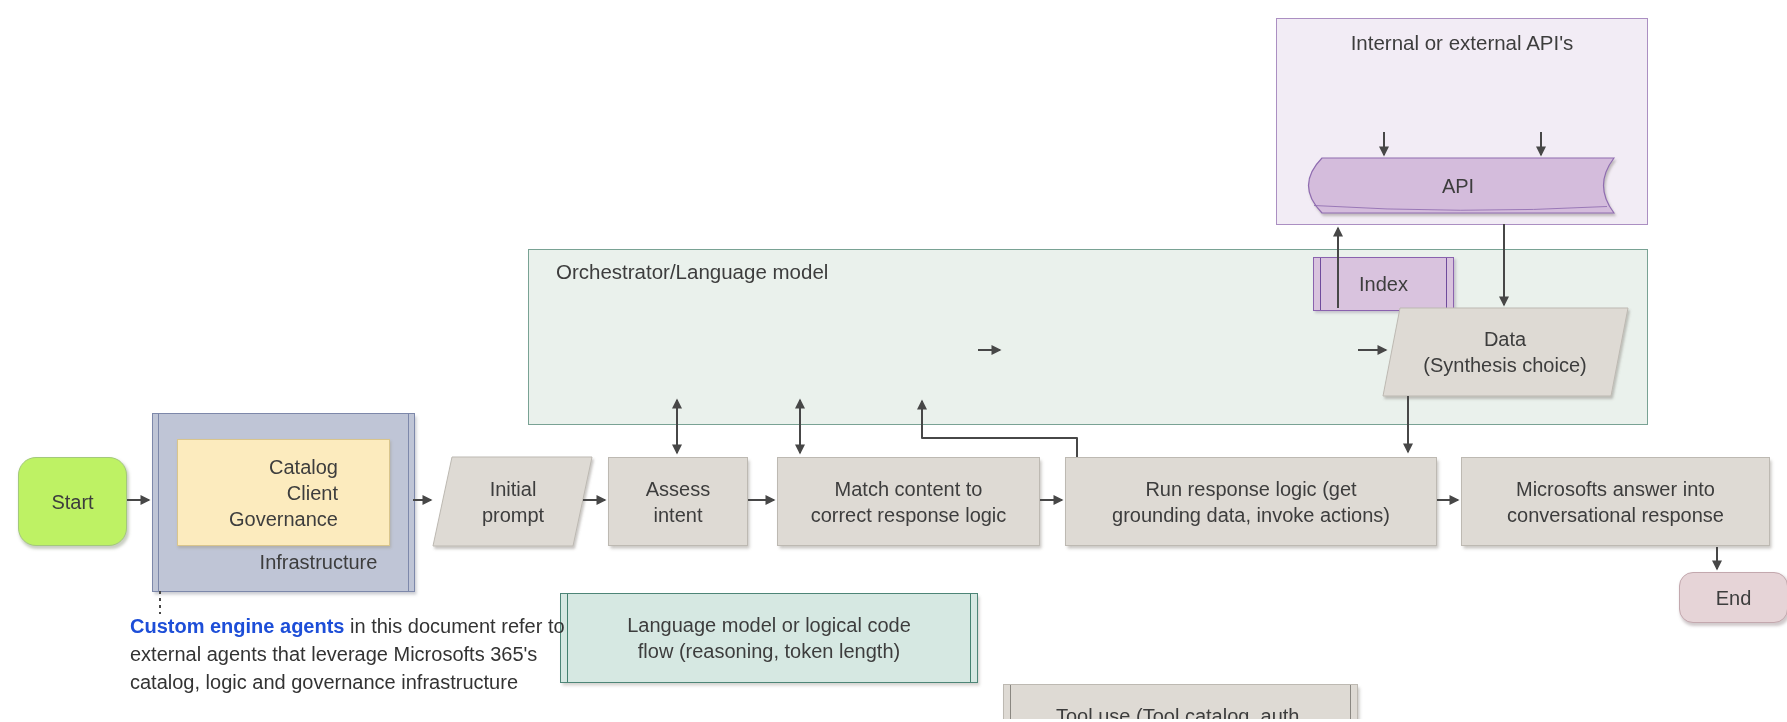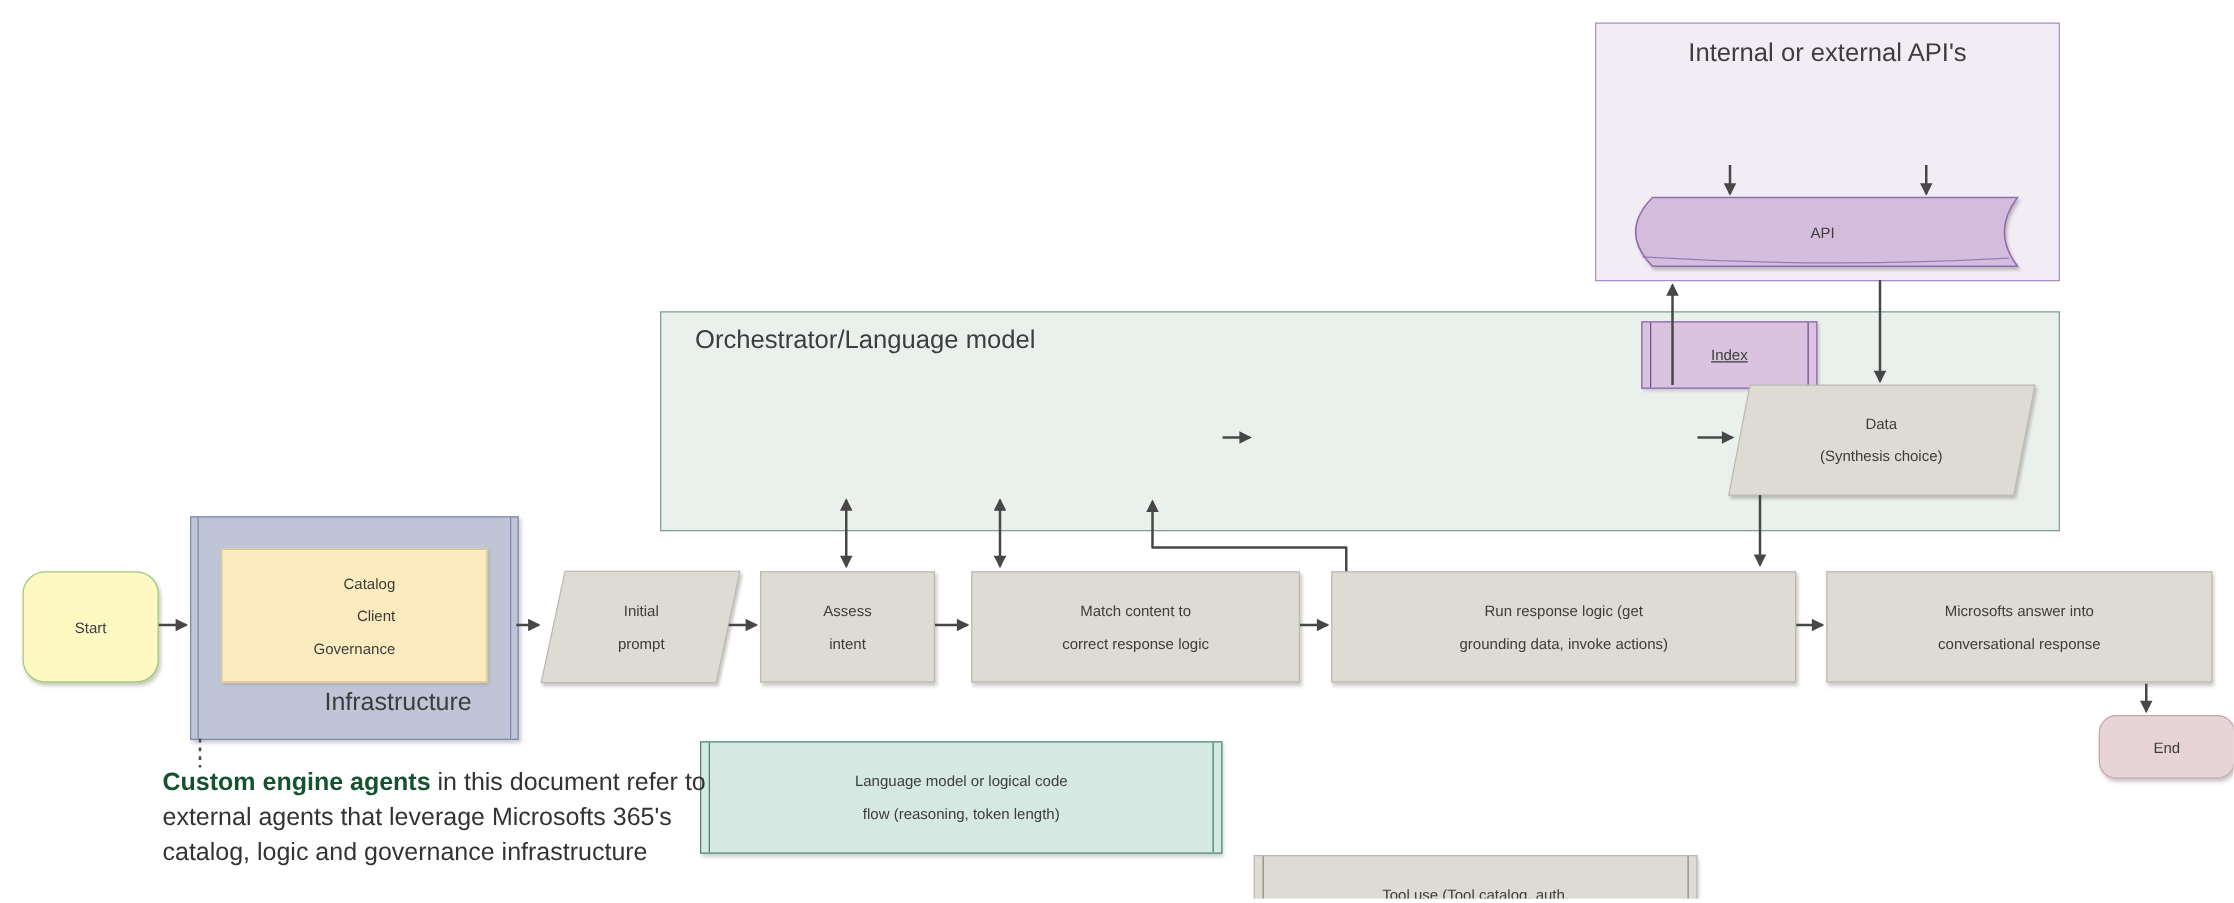--- a/index.html
+++ b/index.html
@@ -1,42 +1,42 @@
 <!DOCTYPE html>
 <html><head>
 <meta charset="utf-8">
 <style>
   html,body{margin:0;padding:0;background:#ffffff;}
   .stage{position:relative;width:1787px;height:719px;background:#ffffff;
          font-family:"Liberation Sans",sans-serif;color:#3d3d3d;overflow:hidden;}
   .abs{position:absolute;}
   .node{position:absolute;display:flex;align-items:center;justify-content:center;
-        text-align:center;font-size:12px;line-height:26px;box-sizing:border-box;}
+        text-align:center;font-size:20px;line-height:26px;box-sizing:border-box;}
   .lbl{white-space:pre-line;}
   
   .gray{background:#dedad4;border:1px solid #bdb9b2;box-shadow:1.5px 2.5px 3px rgba(110,104,94,.38);}
   .sidelines{position:relative;}
   .sidelines::before,.sidelines::after{content:"";position:absolute;top:0;bottom:0;width:0;}
   .sidelines::before{left:6px;border-left:1.5px solid var(--lc,#7f7d79);}
   .sidelines::after{right:6px;border-left:1.5px solid var(--lc,#7f7d79);}
   .graypre{--lc:#8a8781;}
   .teal{background:#d6e8e2;border:1px solid #4d8577;--lc:#44806f;box-shadow:1.5px 2.5px 3px rgba(110,104,94,.3);}
-  .npurple{background:#d9c3de;border:1px solid #8a62ae;--lc:#6f4b9c;box-shadow:1.5px 2px 2.5px rgba(110,90,130,.3);text-decoration:underline;}
+  .npurple{background:#d9c3de;border:1px solid #8a62ae;--lc:#6f4b9c;box-shadow:1.5px 2px 2.5px rgba(110,90,130,.3);}
   .container-purple{background:#f2ecf5;border:1px solid #ab8fc2;}
   .container-green{background:#eaf1ec;border:1px solid #79a294;}
   .container-blue{background:#bfc5d6;border:1px solid #7d88aa;--lc:#7d88aa;box-shadow:1.5px 2.5px 3px rgba(100,104,120,.35);}
   .container-blue::before{left:5px;}  .container-blue::after{right:5px;}
   .yellow{background:#fcebbe;border:1px solid #d9c58c;box-shadow:1px 2px 2.5px rgba(140,125,90,.3);text-align:right;}
-  .start{background:#fef9c3;border:1.5px solid #a3c97b;border-radius:18px;box-shadow:1.5px 2.5px 3px rgba(100,115,80,.35);}
+  .start{background:#bef264;border:1.5px solid #a3c97b;border-radius:18px;box-shadow:1.5px 2.5px 3px rgba(100,115,80,.35);}
   .end{background:#e6d4d7;border:1.5px solid #c3a8ae;border-radius:14px;box-shadow:1.5px 2.5px 3px rgba(120,100,105,.35);}
   .ctitle{position:absolute;text-align:center;font-size:20.5px;}
   .overlay{pointer-events:none;z-index:4;}
   svg.wires{position:absolute;left:0;top:0;z-index:3;pointer-events:none;}
   .ann{position:absolute;left:130px;top:612px;font-size:20px;line-height:28px;color:#333333;}
-  .ann .b{font-weight:700;color:#14532d;}
+  .ann .b{font-weight:700;color:#1d4ed8;}
 </style>
 </head>
 <body>
 
 <div class="stage">
 
   <div class="abs container-purple" style="left:1276px;top:18px;width:370px;height:205px;">
     <div class="ctitle" style="left:0;top:12px;width:100%;">Internal or external API's</div>
   </div>
 

